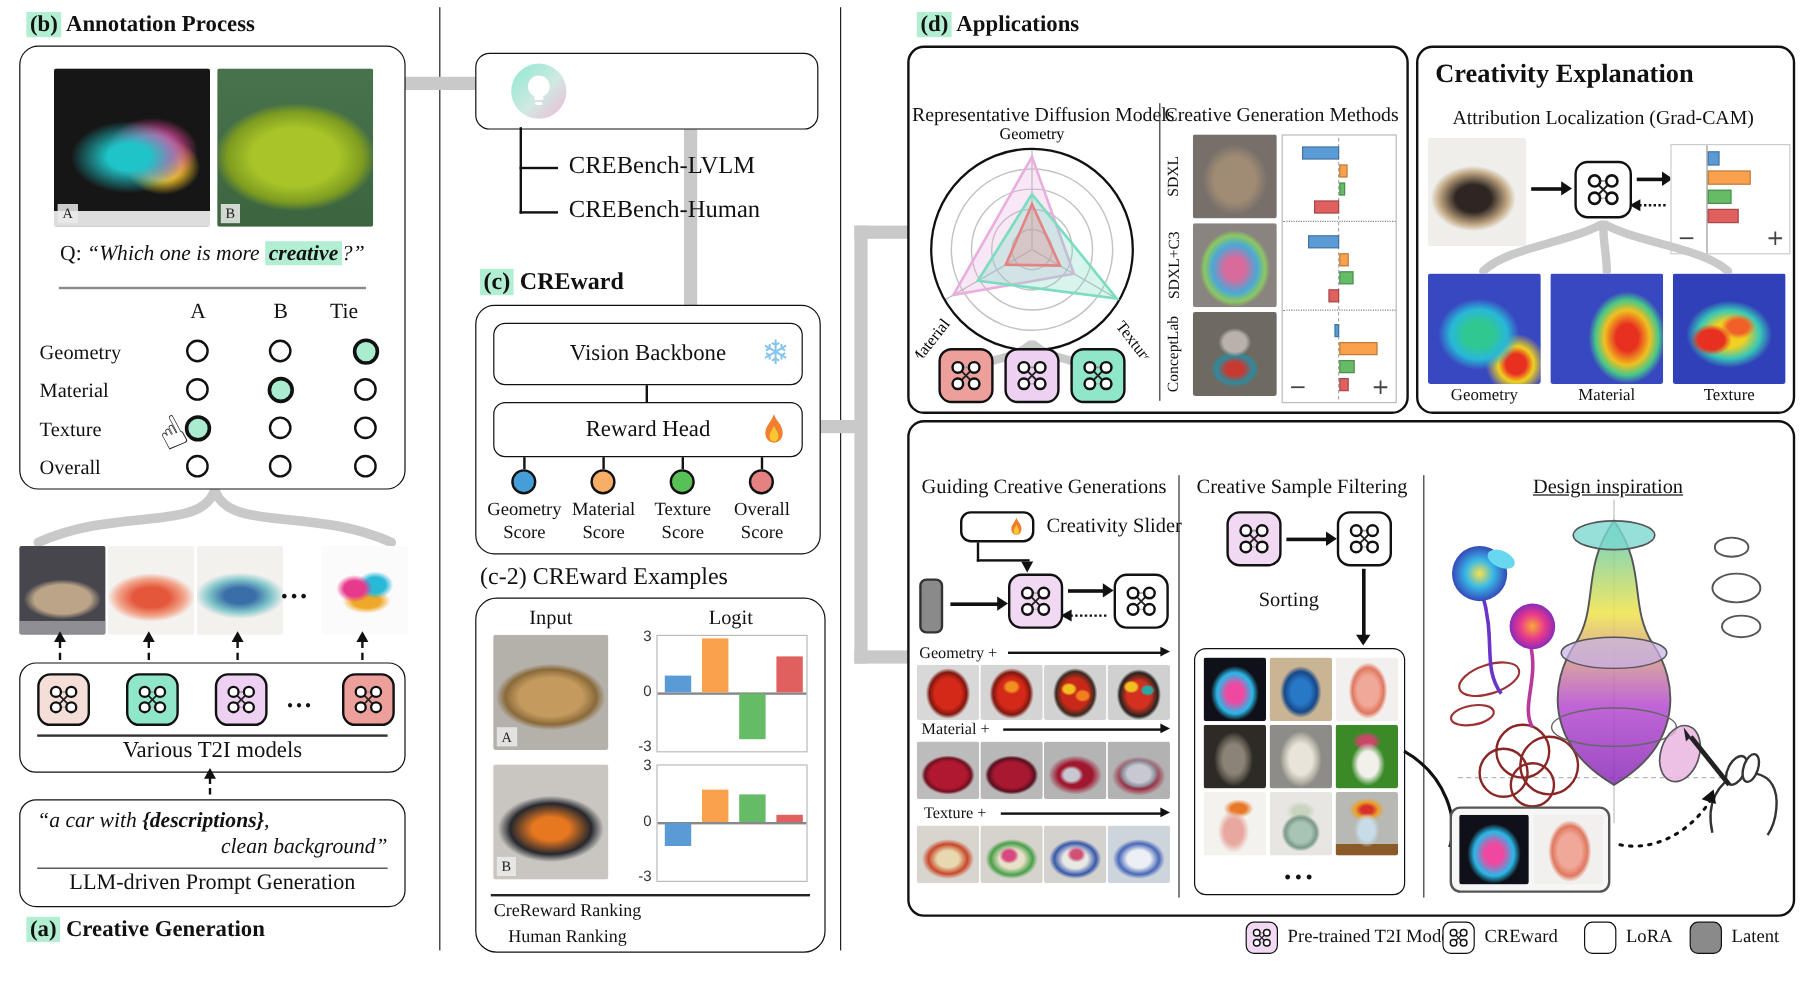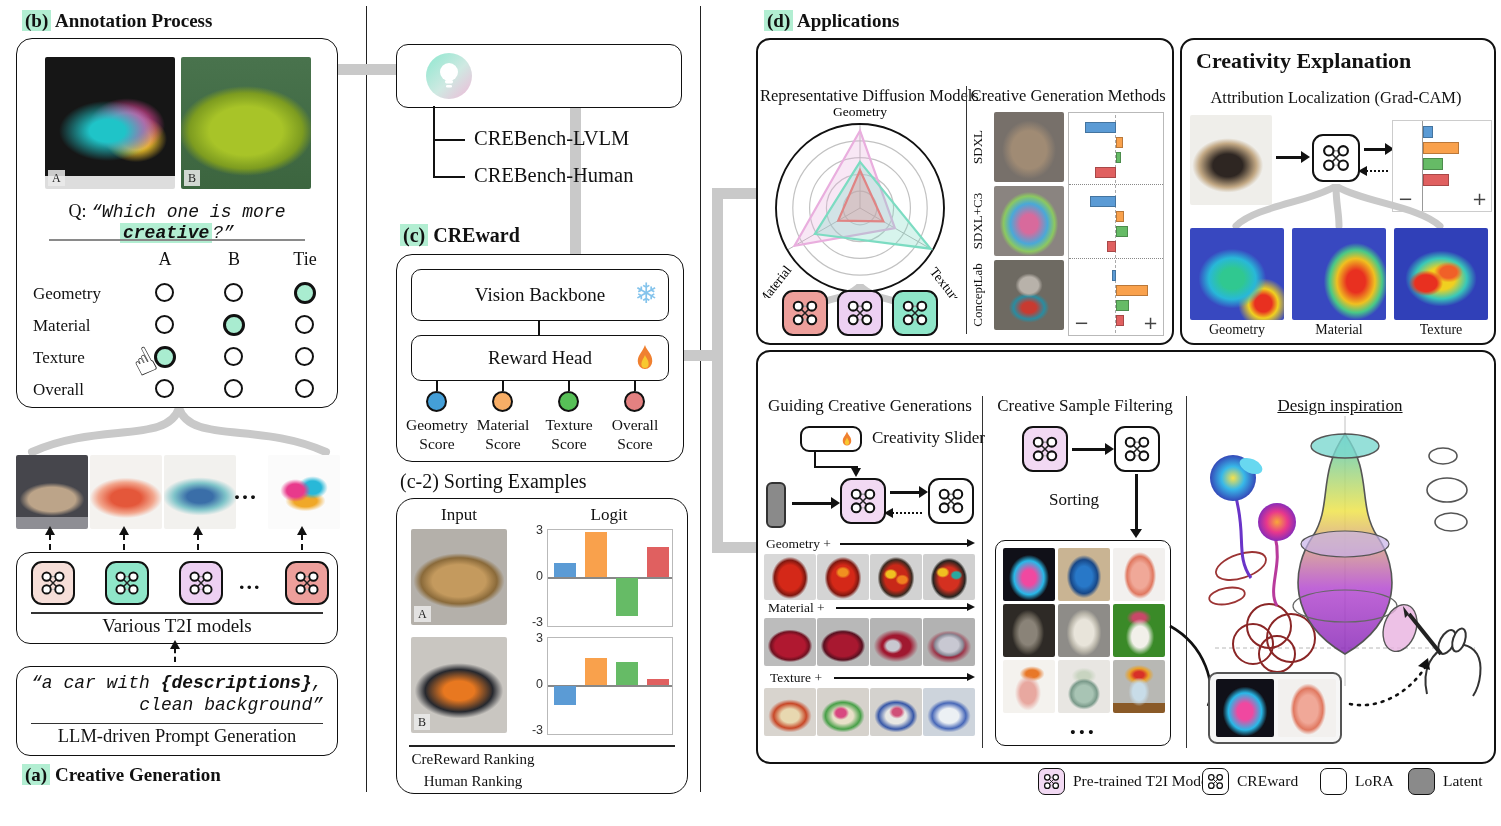--- a/index.html
+++ b/index.html
@@ -42,21 +42,21 @@
   .chartplot{position:absolute;border:1.2px solid #b9b9b9;background:#fff;}
   .vbar{position:absolute;}
   .hbar{position:absolute;height:11px;border:1px solid rgba(0,0,0,.25);box-sizing:border-box;}
   .zline{position:absolute;background:#888;height:1.6px;}
   .pm{position:absolute;font-size:18px;color:#444;font-family:"DejaVu Sans",sans-serif;line-height:1;}
   .rotlab{position:absolute;display:flex;align-items:center;justify-content:center;}
   .rotlab span{transform:rotate(-90deg);white-space:nowrap;font-size:13px;}
   .ell{position:absolute;font-weight:bold;letter-spacing:2px;}
   .hmlab{position:absolute;font-size:14px;text-align:center;}
   .legit{position:absolute;font-size:15.5px;white-space:nowrap;}
-  .qtxt{font-style:italic;font-family:Liberation Mono, monospace;}
+  .qtxt{font-style:italic;}
   
   .im-car-a{background:radial-gradient(ellipse 62% 38% at 48% 56%,#1fc4c8 0 22%,transparent 60%),radial-gradient(ellipse 45% 32% at 63% 52%,#e8489e 0 30%,transparent 65%),radial-gradient(ellipse 35% 26% at 70% 62%,#f0c028 0 32%,transparent 68%),linear-gradient(to top,#ddd 0 10%,transparent 10%),#161616;}
   .im-car-b{background:radial-gradient(ellipse 70% 46% at 50% 56%,#a8c428 0 40%,#7d9c20 62%,transparent 74%),linear-gradient(#49734d,#3c653f);}
   .im-s1{background:radial-gradient(ellipse 68% 34% at 50% 60%,#bca489 0 48%,transparent 66%),linear-gradient(to top,#8e8e94 0 16%,transparent 16%),#46464c;}
   .im-s2{background:radial-gradient(ellipse 70% 38% at 50% 58%,#e4573a 0 30%,#f2a58c 55%,transparent 72%),#f4f2ef;}
   .im-s3{background:radial-gradient(ellipse 72% 36% at 50% 56%,#3a6ea8 0 25%,#7fc4c9 50%,transparent 72%),#f2f1ee;}
   .im-s4{background:radial-gradient(ellipse 30% 22% at 38% 48%,#e83a8c 0 40%,transparent 70%),radial-gradient(ellipse 30% 22% at 62% 44%,#28b8d8 0 40%,transparent 70%),radial-gradient(ellipse 40% 20% at 52% 62%,#f0a828 0 40%,transparent 70%),#fbfbfb;}
   .im-wood{background:radial-gradient(ellipse 66% 40% at 50% 54%,#c49a5e 0 42%,#8a6a3a 60%,transparent 72%),#b4b0aa;}
   .im-beetle{background:radial-gradient(ellipse 64% 40% at 50% 56%,#e87820 0 25%,#26282e 55%,transparent 72%),#c9c6c1;}
   .im-teddy1{background:radial-gradient(ellipse 55% 60% at 50% 54%,#a08b74 0 45%,transparent 70%),#77706a;}
@@ -121,21 +121,21 @@
       <span class="imtag">B</span>
     </div>
     <div class="abs" style="left:0;top:162px;width:320px;text-align:center;font-size:18px;">
       <span>Q:</span>
       <span class="qtxt">“Which one is more </span><span class="tag qtxt" style="font-weight:bold;">creative</span><span class="qtxt">?”</span>
     </div>
     <div class="abs" style="left:32px;top:200px;width:256px;height:2px;background:#8a8a8a;"></div>
 
     <div class="abs" style="left:118px;top:210px;width:60px;text-align:center;font-size:18px;">A</div>
     <div class="abs" style="left:187px;top:210px;width:60px;text-align:center;font-size:18px;">B</div>
-    <div class="abs" style="left:258px;top:210px;width:60px;text-align:center;font-size:18px;">Tie</div>
+    <div class="abs" style="left:258px;top:210px;width:60px;text-align:left;font-size:18px;">Tie</div>
     <div id="radio-grid">
         <div class="abs" style="left: 16px; top: 245px; font-size: 17px;">Geometry</div>
         <div class="radio" style="left: 138px; top: 244px;"></div>
         <div class="radio" style="left: 207px; top: 244px;"></div>
         <div class="radio sel" style="left: 278px; top: 244px;"></div>
         <div class="abs" style="left: 16px; top: 277px; font-size: 17px;">Material</div>
         <div class="radio" style="left: 138px; top: 276px;"></div>
         <div class="radio sel" style="left: 207px; top: 276px;"></div>
         <div class="radio" style="left: 278px; top: 276px;"></div>
         <div class="abs" style="left: 16px; top: 309px; font-size: 17px;">Texture</div>
@@ -308,21 +308,21 @@
         <div class="scorec" style="left: 227px; top: 136px; background: rgb(228, 129, 129);"></div>
         <div class="scorelab" style="left: 203px; top: 160px;">
           <div>Overall</div>
           <div>Score</div>
         </div>
       </div>
   </div>
 
   <div class="abs" style="left:400px;top:470px;font-size:20px;">
     <span>(c-2)</span>
-    <span>Sorting Examples</span>
+    <span>CREward Examples</span>
   </div>
 
   <div class="box" style="left:396px;top:498px;width:290px;height:294px;border-radius:18px;">
     <div class="abs" style="left:14px;top:6px;width:96px;text-align:center;font-size:17px;">Input</div>
     <div class="abs" style="left:150px;top:6px;width:124px;text-align:center;font-size:17px;">Logit</div>
 
     <div class="ph im-wood" style="left:14px;top:30px;width:96px;height:96px;">
       <span class="imtag">A</span>
     </div>
     <div class="tick" style="left:126px;top:24px;">3</div>

